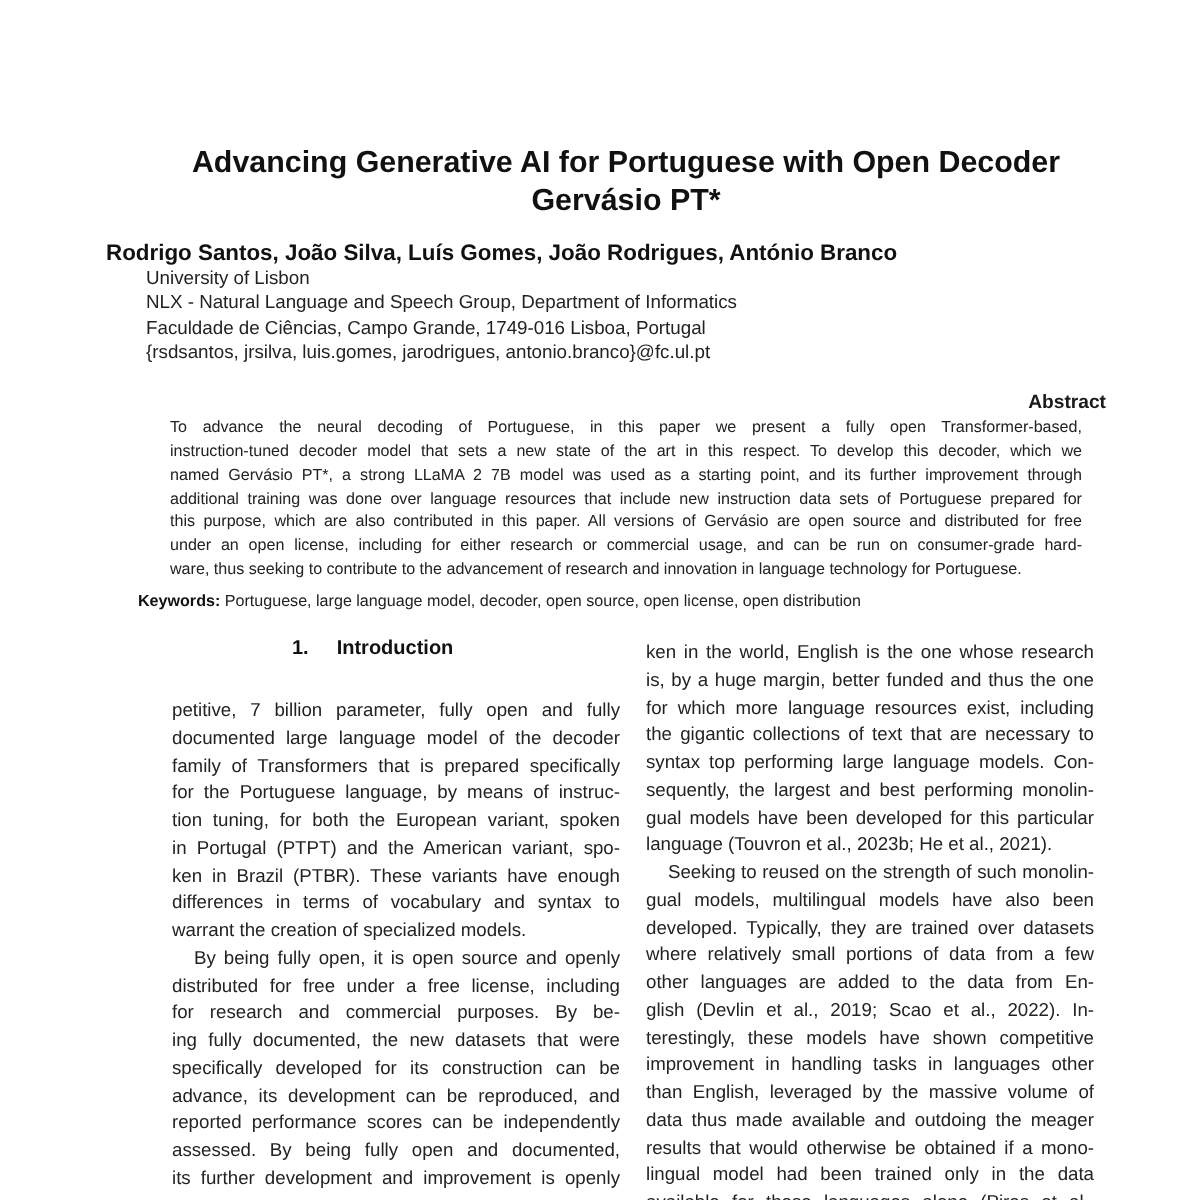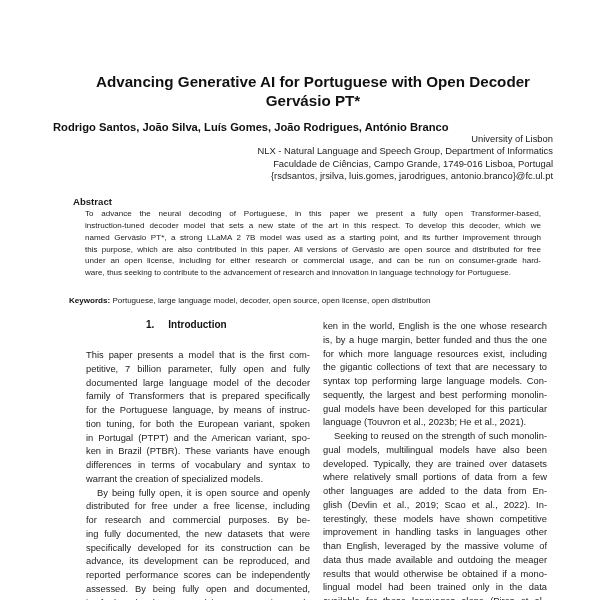--- a/index.html
+++ b/index.html
@@ -1,22 +1,22 @@
 <!DOCTYPE html>
 <html><head>
 <meta charset="utf-8">
 <style>
   html, body { margin: 0; padding: 0; background: #ffffff; }
   body { width: 600px; height: 600px; overflow: hidden; position: relative; font-family: "Liberation Sans", sans-serif; color: #1a1a1a; }
   .page { position: absolute; left: 0; top: 0; width: 533px; height: 600px; margin-left: 13px; }
   .title { position: absolute; left: 60px; width: 480px; top: 72px; text-align: center; font-weight: bold; font-size: 15.2px; line-height: 19px; color: #111; }
   .authors { position: absolute; left: 40px; width: 520px; top: 120px; font-weight: bold; font-size: 11.2px; line-height: 14px; color: #111; }
-  .affil { position: absolute; left: 60px; width: 480px; top: 133px; text-align: right; font-size: 9.4px; line-height: 12.3px; color: #222; }
+  .affil { position: absolute; left: 60px; width: 480px; top: 133px; text-align: left; font-size: 9.4px; line-height: 12.3px; color: #222; }
   .affil div { white-space: nowrap; }
-  .abs-head { position: absolute; left: 60px; width: 480px; top: 196px; text-align: left; font-weight: bold; font-size: 9.6px; line-height: 12px; }
+  .abs-head { position: absolute; left: 60px; width: 480px; top: 196px; text-align: right; font-weight: bold; font-size: 9.6px; line-height: 12px; }
   .abstract { position: absolute; left: 72px; width: 456px; top: 208px; font-size: 8.05px; line-height: 11.85px; text-align: justify; color: #222; }
   .keywords { position: absolute; left: 56px; width: 470px; top: 295px; font-size: 8.05px; line-height: 12px; white-space: nowrap; color: #222; }
   .keywords b { color: #111; }
   .section { position: absolute; left: 133px; top: 317px; font-weight: bold; font-size: 10px; line-height: 15px; color: #111; }
   .section .num { margin-right: 14px; }
   .col { position: absolute; width: 224px; font-size: 9.35px; line-height: 13.75px; text-align: justify; color: #222; }
   .col .ln { display: block; text-align: justify; text-align-last: justify; white-space: nowrap; overflow: visible; }
   .col .ln.last { text-align-last: left; }
   .left { left: 73px; top: 349px; }
   .right { left: 310px; top: 320px; }
@@ -39,36 +39,36 @@
     <div>Faculdade de Ciências, Campo Grande, 1749-016 Lisboa, Portugal</div>
     <div>{rsdsantos, jrsilva, luis.gomes, jarodrigues, antonio.branco}@fc.ul.pt</div>
   </div>
 
   <div class="abs-head">Abstract</div>
 
   <div class="abstract col" style="position:absolute;left:72px;top:208px;width:456px;font-size:8.05px;line-height:11.85px;">
     <span class="ln">To advance the neural decoding of Portuguese, in this paper we present a fully open Transformer-based,</span>
     <span class="ln">instruction-tuned decoder model that sets a new state of the art in this respect. To develop this decoder, which we</span>
     <span class="ln">named Gervásio PT*, a strong LLaMA 2 7B model was used as a starting point, and its further improvement through</span>
+    <span class="ln">additional training was done over language resources that include new instruction data sets of Portuguese prepared for</span>
     <span class="ln">this purpose, which are also contributed in this paper.  All versions of Gervásio are open source and distributed for free</span>
     <span class="ln">under an open license, including for either research or commercial usage, and can be run on consumer-grade hard-</span>
     <span class="ln last">ware, thus seeking to contribute to the advancement of research and innovation in language technology for Portuguese.</span>
   </div>
 
   <div class="keywords">
     <b>Keywords:</b>
     <span>Portuguese, large language model, decoder, open source, open license, open distribution</span>
   </div>
 
   <div class="section">
     <span class="num">1.</span><span>Introduction</span>
   </div>
 
   <div class="col left">
-    <span class="ln">This paper presents a model that is the first com-</span>
     <span class="ln">petitive, 7 billion parameter, fully open and fully</span>
     <span class="ln">documented large language model of the decoder</span>
     <span class="ln">family of Transformers that is prepared specifically</span>
     <span class="ln">for the Portuguese language, by means of instruc-</span>
     <span class="ln">tion tuning, for both the European variant, spoken</span>
     <span class="ln">in Portugal (PTPT) and the American variant, spo-</span>
     <span class="ln">ken in Brazil (PTBR). These variants have enough</span>
     <span class="ln">differences in terms of vocabulary and syntax to</span>
     <span class="ln last">warrant the creation of specialized models.</span>
     <span class="ln" style="padding-left:11px">By being fully open, it is open source and openly</span>

